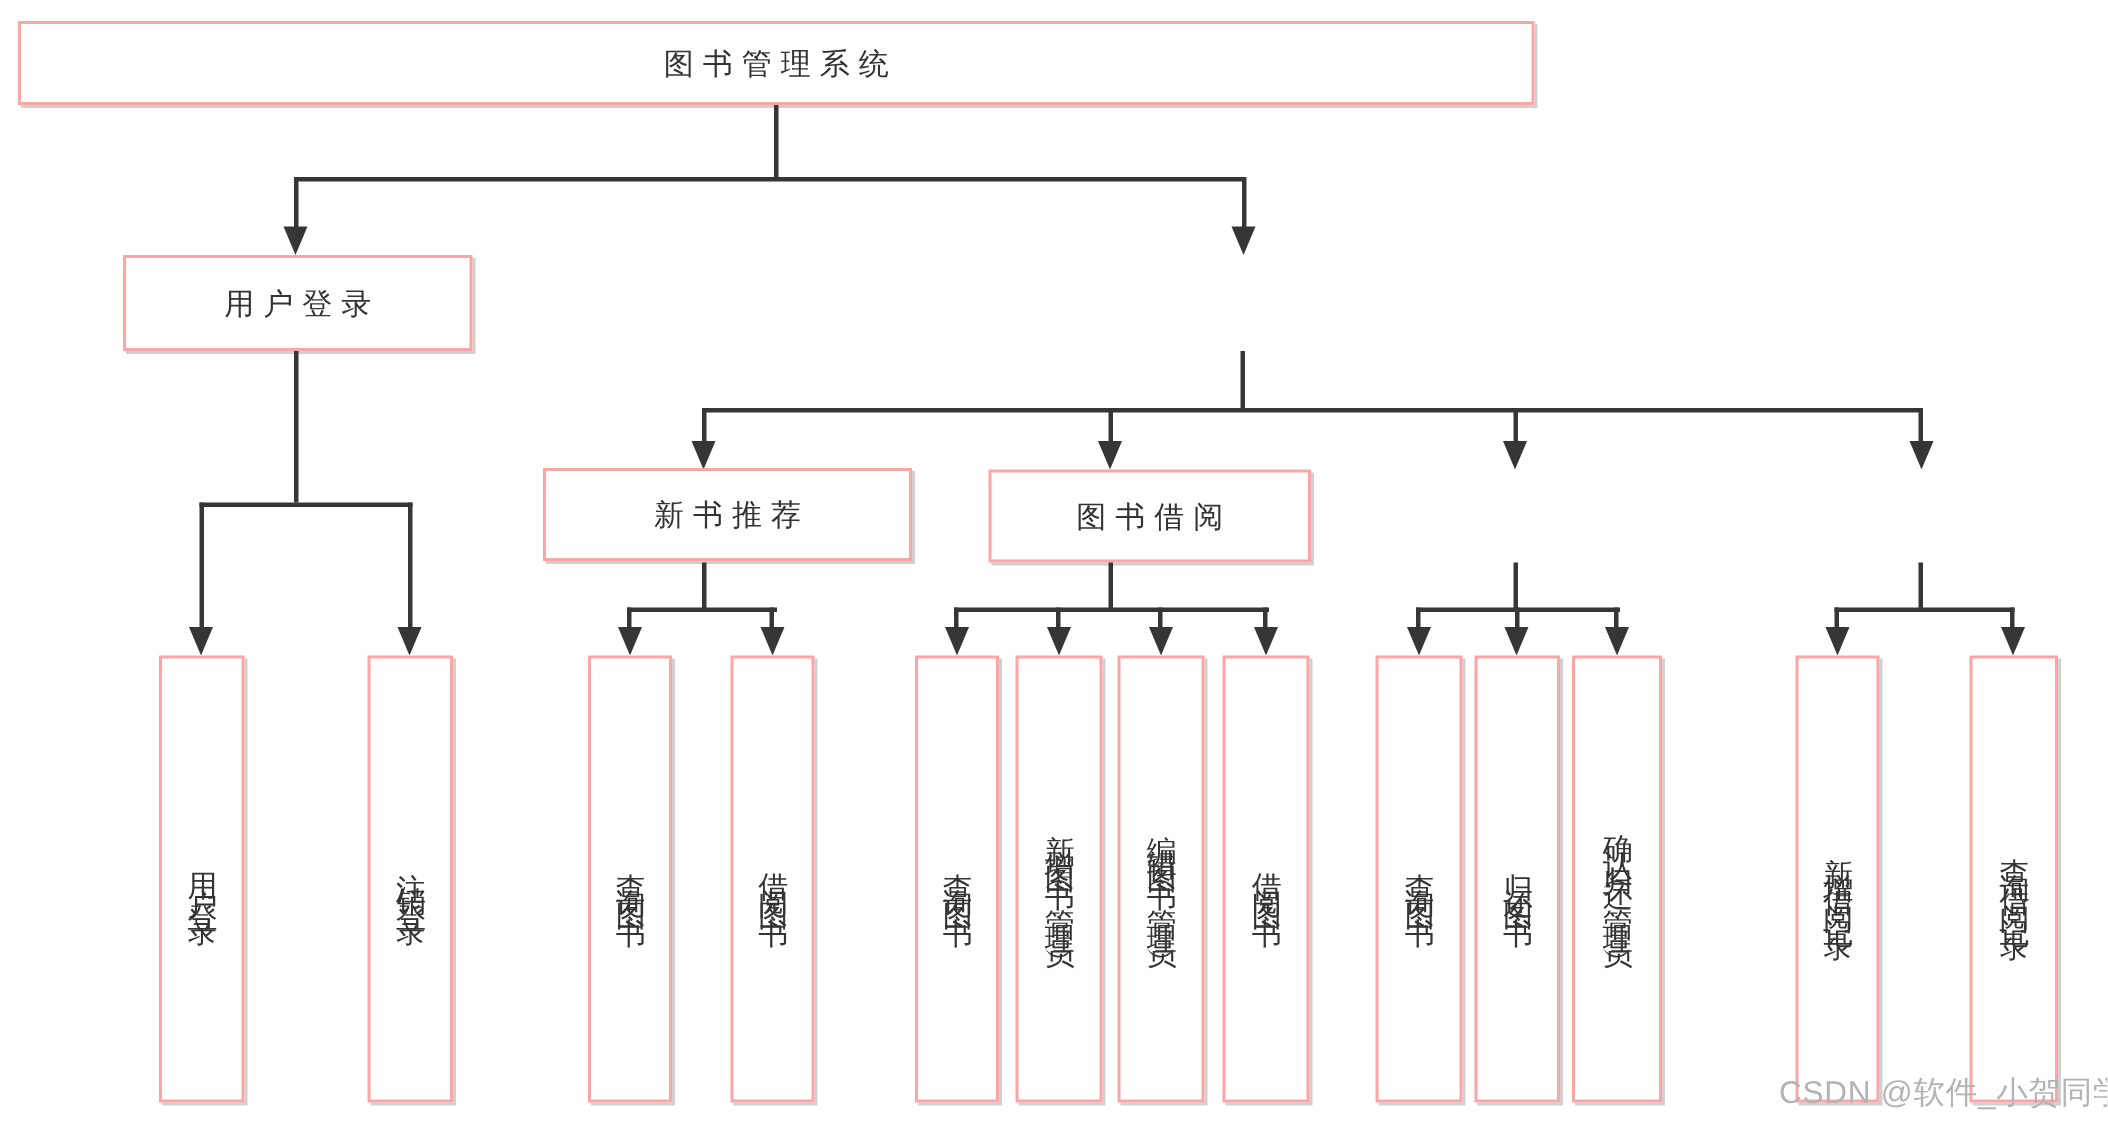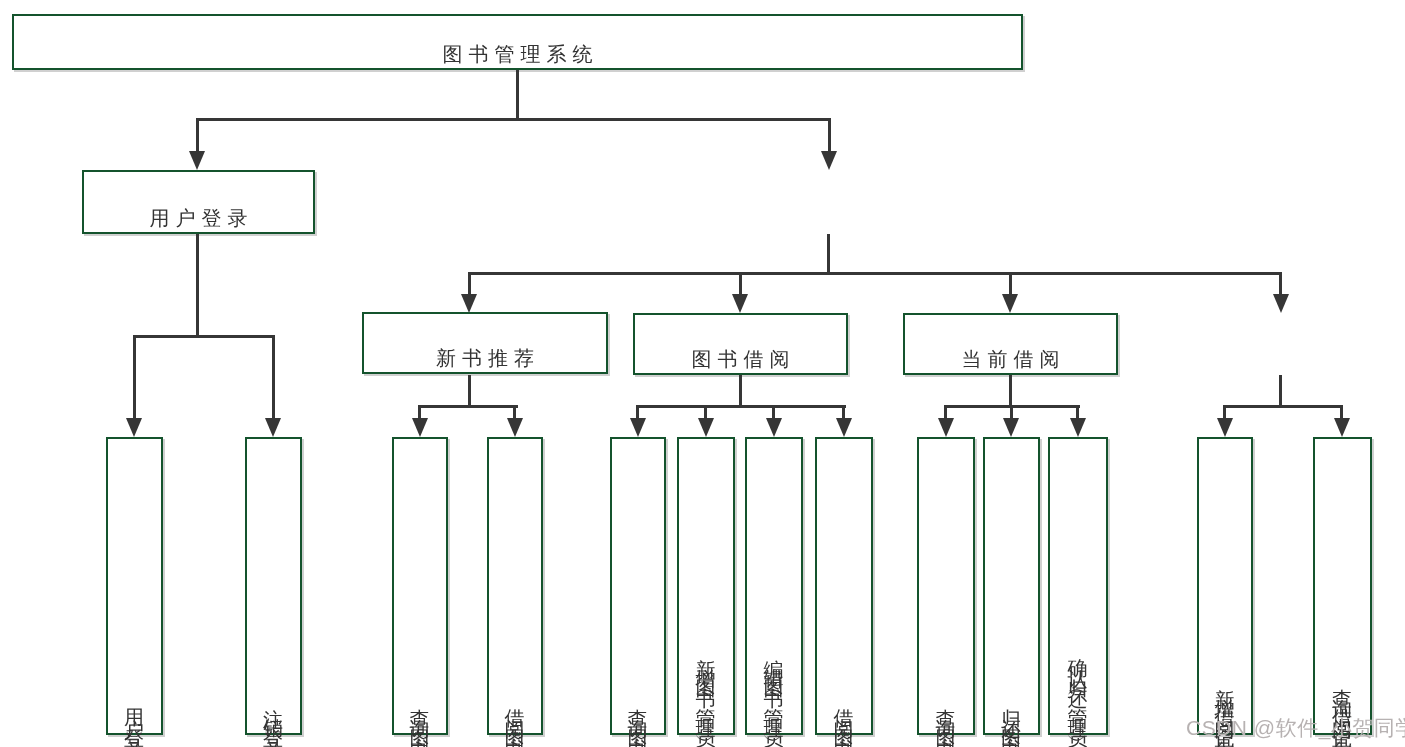--- a/index.html
+++ b/index.html
@@ -7,23 +7,23 @@
     position:relative;
     width:1405px;height:747px;
     background:#ffffff;
     font-family:"Liberation Sans","DejaVu Sans",sans-serif;
     overflow:hidden;
   }
   .box{
     position:absolute;
     box-sizing:border-box;
     background:#ffffff;
-    border:2px solid #14532d;
+    border:2px solid #fca5a5;
     box-shadow:2px 2px 0 rgba(150,150,150,0.45);
-    display:flex;align-items:flex-end;justify-content:center;
+    display:flex;align-items:center;justify-content:center;
     color:#333333;
   }
   .hbox{font-size:20px;letter-spacing:6px;padding-left:6px;}
   .leaf{top:437px;height:298px;}
   .leaf .vtext{
     writing-mode:vertical-rl;
     text-orientation:mixed;
     font-size:20px;
     line-height:1;
     letter-spacing:10px;
@@ -81,25 +81,22 @@
   <div class="vl" style="left:739px;top:272px;height:23px"></div>
   <div class="ah" style="left:732px;top:294px"></div>
   <div class="vl" style="left:1009px;top:272px;height:23px"></div>
   <div class="ah" style="left:1002px;top:294px"></div>
   <div class="vl" style="left:1279px;top:272px;height:23px"></div>
   <div class="ah" style="left:1273px;top:294px"></div>
 
   <div class="box hbox" style="left:362px;top:312px;width:246px;height:62px">
     <span>新书推荐</span>
   </div>
-  <div class="box hbox" style="left:633px;top:313px;width:215px;height:62px">
+  <div class="box hbox" style="left:659px;top:313px;width:215px;height:62px">
     <span>图书借阅</span>
-  </div>
-  <div class="box hbox" style="left:903px;top:313px;width:215px;height:62px">
-    <span>当前借阅</span>
   </div>
 
   <div class="vl" style="left:468px;top:375px;height:31px"></div>
   <div class="hl" style="left:418px;top:405px;width:100px"></div>
   <div class="vl" style="left:418px;top:405px;height:14px"></div>
   <div class="ah" style="left:412px;top:418px"></div>
   <div class="vl" style="left:513px;top:405px;height:14px"></div>
   <div class="ah" style="left:507px;top:418px"></div>
 
   <div class="vl" style="left:739px;top:375px;height:31px"></div>

